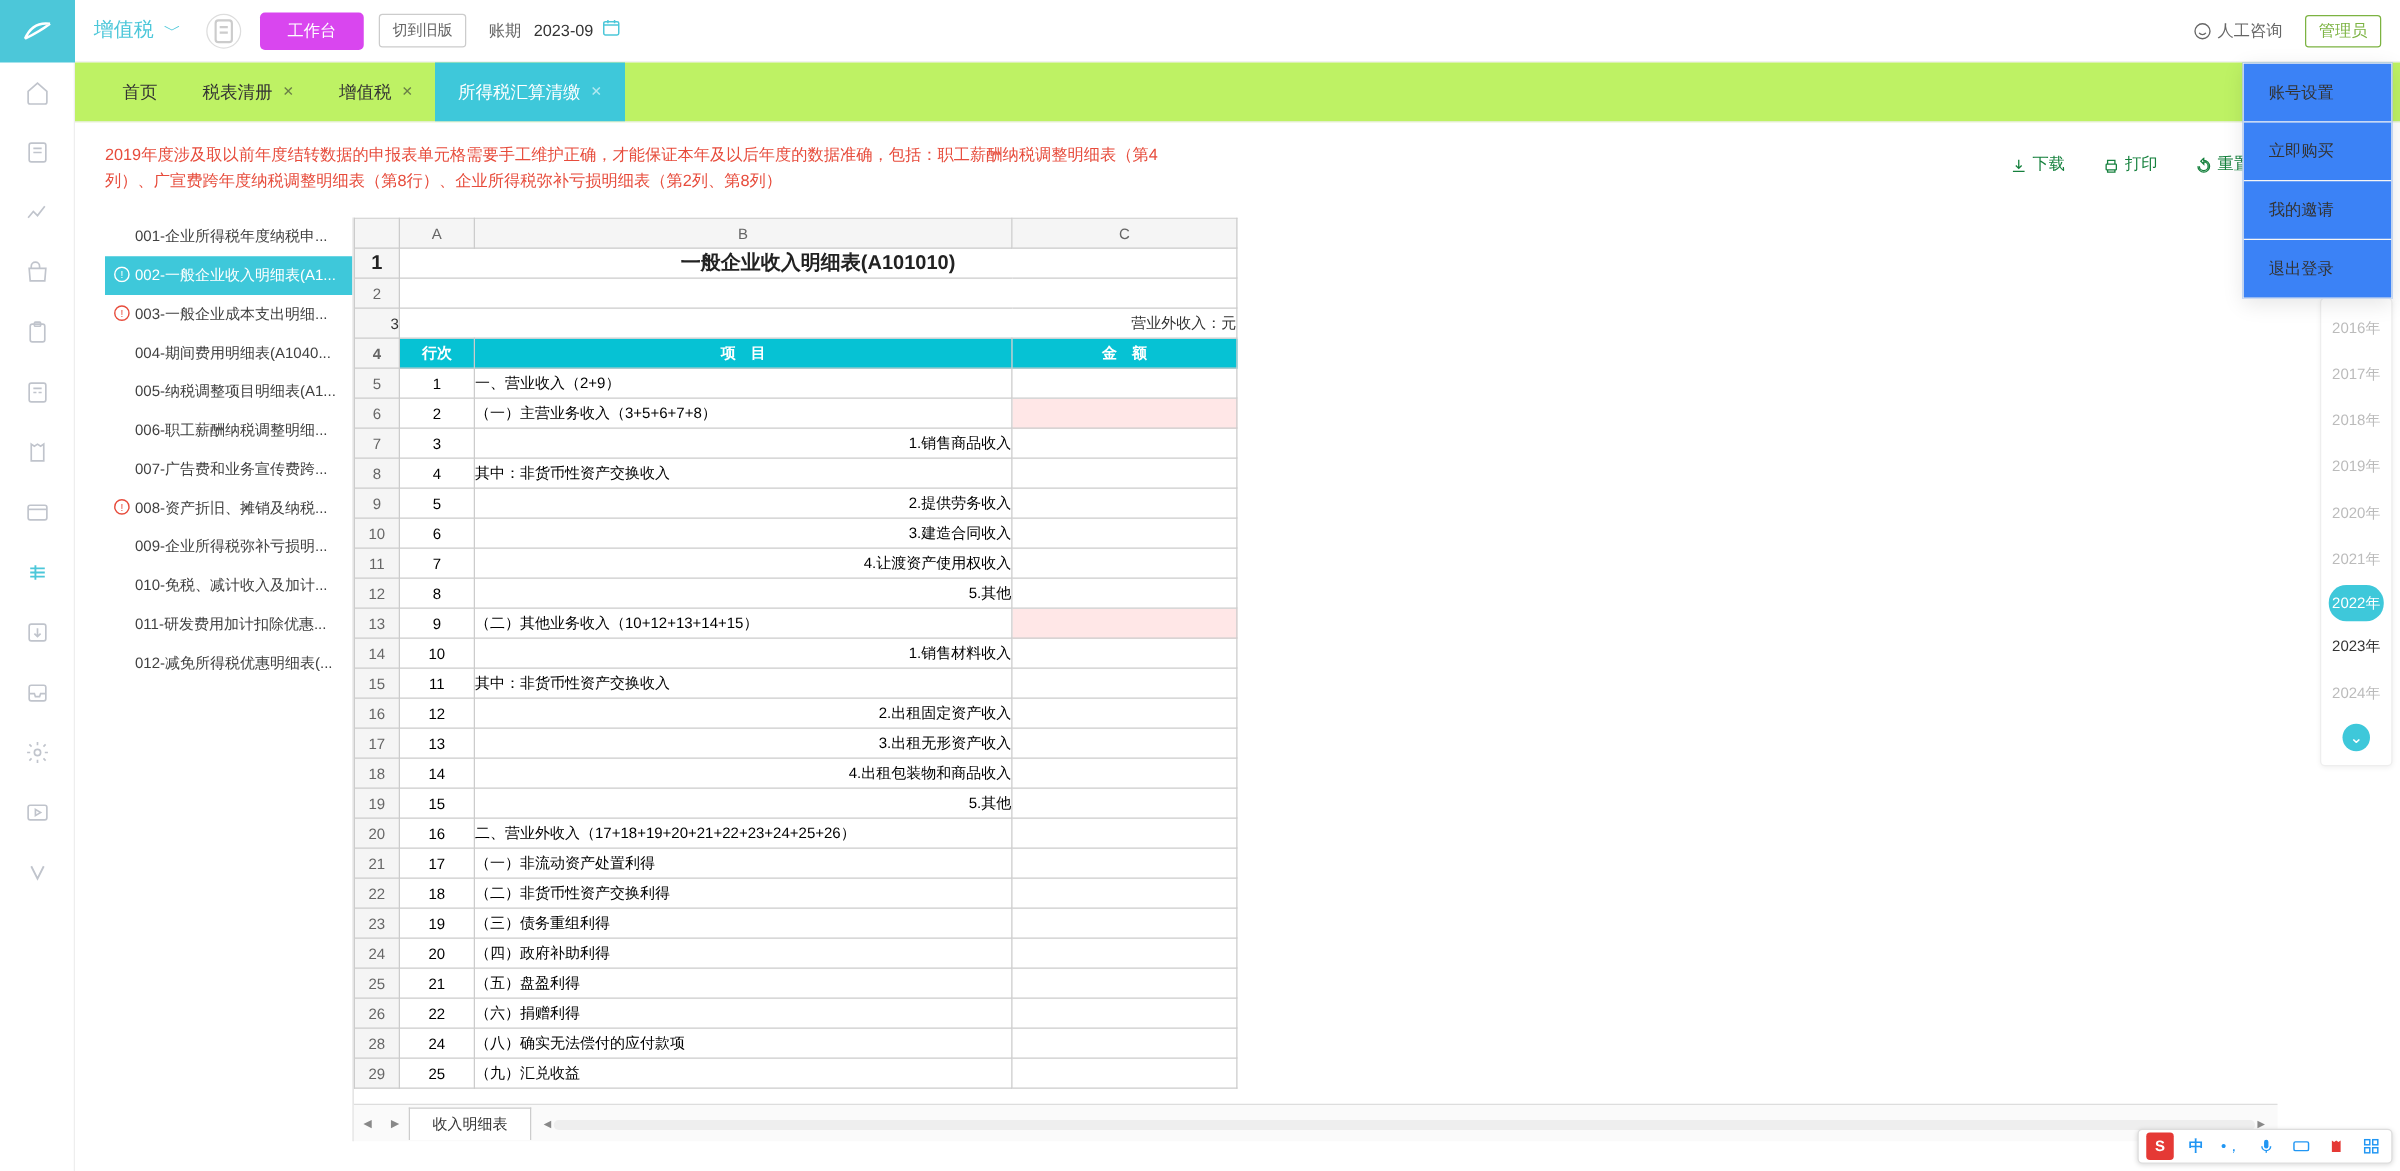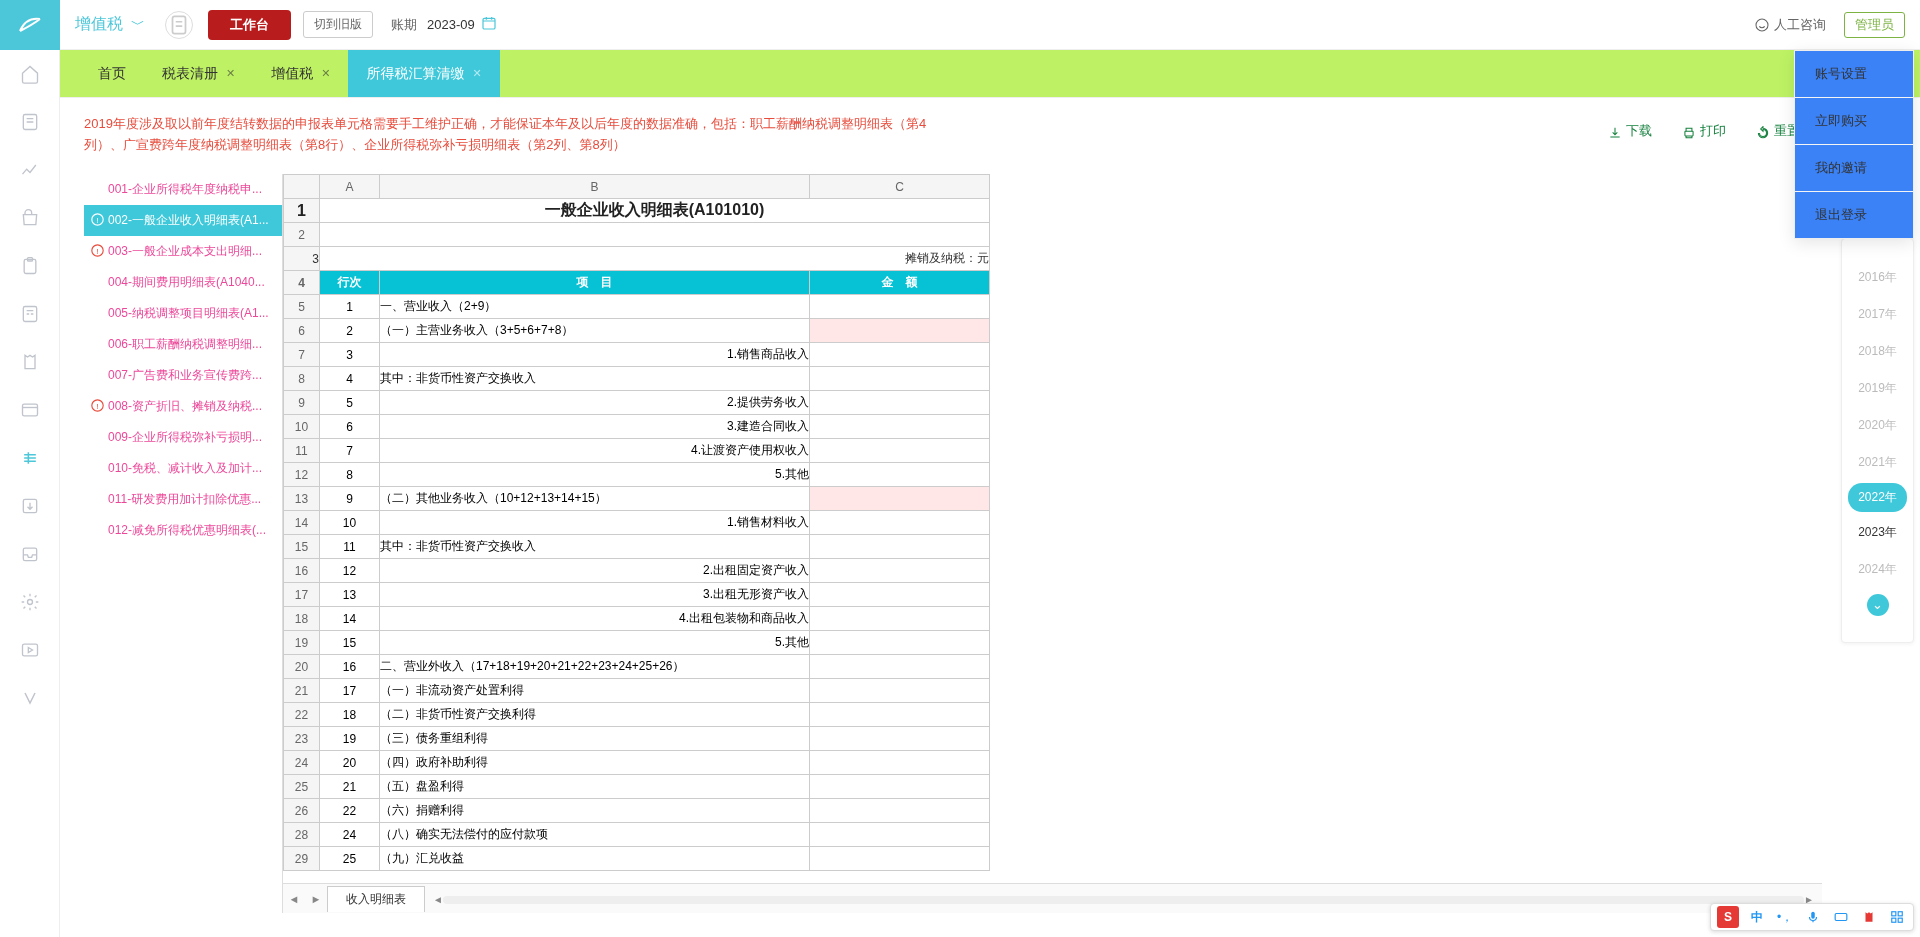--- a/index.html
+++ b/index.html
@@ -11,21 +11,21 @@
 .logo-box svg { width: 32px; height: 32px; }
 .nav-icon { width: 60px; height: 48px; display: flex; align-items: center; justify-content: center; color: #c0c4cc; cursor: pointer; }
 .nav-icon.active { color: #4cc7d9; }
 .nav-icon svg { width: 20px; height: 20px; }
 
 
 .header { position: absolute; left: 60px; top: 0; right: 0; height: 50px; background: #fff; border-bottom: 1px solid #eee; display: flex; align-items: center; padding: 0 15px; }
 .dropdown-title { color: #4cc7d9; font-size: 16px; margin-right: 8px; }
 .chevron-teal { color: #4cc7d9; font-size: 14px; margin-right: 20px; }
 .circ-icon { width: 28px; height: 28px; border-radius: 50%; border: 1px solid #ddd; display: flex; align-items: center; justify-content: center; color: #ccc; margin-right: 15px; }
-.btn-teal { background: #b91c1c; color: #fff; border: none; border-radius: 4px; padding: 6px 22px; font-size: 13px; cursor: pointer; margin-right: 12px; font-weight: bold; }
+.btn-teal { background: #d946ef; color: #fff; border: none; border-radius: 4px; padding: 6px 22px; font-size: 13px; cursor: pointer; margin-right: 12px; }
 .btn-outline { background: #fff; border: 1px solid #ccc; color: #666; border-radius: 3px; padding: 4px 10px; font-size: 12px; cursor: pointer; margin-right: 18px; }
 .period-label { color: #666; font-size: 13px; margin-right: 10px; }
 .period-val { color: #333; font-size: 13px; margin-right: 6px; }
 .cal-icon { color: #4cc7d9; }
 .spacer { flex: 1; }
 .hdr-link { display: flex; align-items: center; color: #666; font-size: 13px; margin-left: 18px; cursor: pointer; }
 .hdr-link svg { width: 16px; height: 16px; margin-right: 4px; }
 .admin-btn { border: 1px solid #7cb342; color: #7cb342; padding: 3px 10px; border-radius: 3px; font-size: 13px; margin-left: 18px; cursor: pointer; }
 
 
@@ -36,21 +36,21 @@
 
 
 .content { position: absolute; left: 60px; top: 98px; right: 0; bottom: 0; background: #fff; }
 .warning { color: #e74c3c; font-size: 13px; line-height: 1.6; padding: 16px 24px 8px; max-width: 900px; }
 .toolbar { position: absolute; right: 120px; top: 24px; display: flex; gap: 30px; }
 .tool-item { color: #15803d; font-size: 13px; display: flex; align-items: flex-end; cursor: pointer; }
 .tool-item svg { width: 14px; height: 14px; margin-right: 4px; }
 
 .workspace { position: absolute; left: 24px; top: 76px; right: 98px; bottom: 24px; display: flex; }
 .form-list { width: 198px; background: #fff; overflow-y: auto; }
-.form-item { font-size: 12px; color: #ec4899; padding: 7px 10px 7px 24px; white-space: nowrap; overflow: hidden; text-overflow: ellipsis; cursor: pointer; position: relative; }
+.form-item { font-size: 12px; color: #404040; padding: 7px 10px 7px 24px; white-space: nowrap; overflow: hidden; text-overflow: ellipsis; cursor: pointer; position: relative; }
 .form-item.selected { background: #3ec8da; color: #fff; }
 .form-item .warn-dot { position: absolute; left: 7px; top: 8px; width: 13px; height: 13px; }
 
 .sheet-wrap { flex: 1; display: flex; flex-direction: column; border-left: 1px solid #ddd; position: relative; }
 .sheet-scroll { flex: 1; overflow: auto; }
 table.sheet { border-collapse: collapse; font-size: 12px; }
 table.sheet th, table.sheet td { border: 1px solid #ccc; padding: 0; height: 24px; }
 .coltag { background: #f5f5f5; text-align: center; color: #666; font-weight: normal; }
 .rownum { background: #f5f5f5; text-align: center; color: #666; width: 36px; }
 .title-row td { text-align: center; font-size: 16px; font-weight: 600; color: #222; height: 30px; }
@@ -66,21 +66,21 @@
 .ind4 { padding-left: 64px; }
 
 .sheet-footer { height: 30px; border-top: 1px solid #ddd; display: flex; align-items: center; background: #fafafa; }
 .sheet-footer .nav-ar { width: 22px; text-align: center; color: #888; cursor: pointer; font-size: 11px; }
 .sheet-tab { padding: 4px 18px; border: 1px solid #ccc; border-bottom: none; background: #fff; font-size: 12px; color: #333; cursor: pointer; }
 .footer-scroll { flex: 1; height: 14px; margin: 0 8px; position: relative; }
 .footer-scroll .track { position: absolute; left: 10px; right: 10px; top: 4px; height: 8px; background: #eee; border-radius: 4px; }
 .footer-scroll .ar { position: absolute; top: 2px; color: #888; font-size: 10px; cursor: pointer; }
 
 
-.year-bar { position: absolute; right: 6px; top: 140px; width: 73px; background: #fff; border: 1px solid #eee; border-radius: 4px; padding: 20px 0; box-shadow: 0 1px 4px rgba(0,0,0,.06); }
+.year-bar { position: absolute; right: 6px; top: 140px; width: 58px; background: #fff; border: 1px solid #eee; border-radius: 4px; padding: 5px 0; box-shadow: 0 1px 4px rgba(0,0,0,.06); }
 .year-item { text-align: center; font-size: 12px; color: #bbb; padding: 10px 0; cursor: pointer; }
 .year-item.active { background: #3ec8da; color: #fff; border-radius: 14px; margin: 2px 6px; padding: 6px 0; }
 .year-item.dark { color: #333; }
 .year-more { text-align: center; padding: 6px 0; }
 .year-more span { display: inline-block; width: 22px; height: 22px; background: #3ec8da; border-radius: 50%; color: #fff; font-size: 13px; line-height: 22px; }
 
 
 .user-menu { position: absolute; right: 6px; top: 50px; width: 120px; background: #3b82f6; border: 1px solid #eee; box-shadow: 0 4px 16px rgba(0,0,0,.1); z-index: 100; }
 .user-menu-item { padding: 14px 20px; font-size: 13px; color: #333; cursor: pointer; border-bottom: 1px solid #f5f5f5; }
 .user-menu-item:last-child { border-bottom: none; }
@@ -274,21 +274,21 @@
               <tr class="title-row">
                 <td class="rownum">1</td>
                 <td colspan="3">一般企业收入明细表(A101010)</td>
               </tr>
               <tr>
                 <td class="rownum">2</td>
                 <td colspan="3"></td>
               </tr>
               <tr class="unit-row">
                 <td class="rownum">3</td>
-                <td colspan="3">摊销及纳税：元</td>
+                <td colspan="3">营业外收入：元</td>
               </tr>
               <tr class="hrow">
                 <td class="rownum" style="background:#f5f5f5;color:#666">4</td>
                 <td class="cell-a">行次</td>
                 <td class="cell-b" style="text-align:center">项　目</td>
                 <td class="cell-c">金　额</td>
               </tr>
               <tr>
                 <td class="rownum">5</td>
                 <td class="cell-a">1</td>

